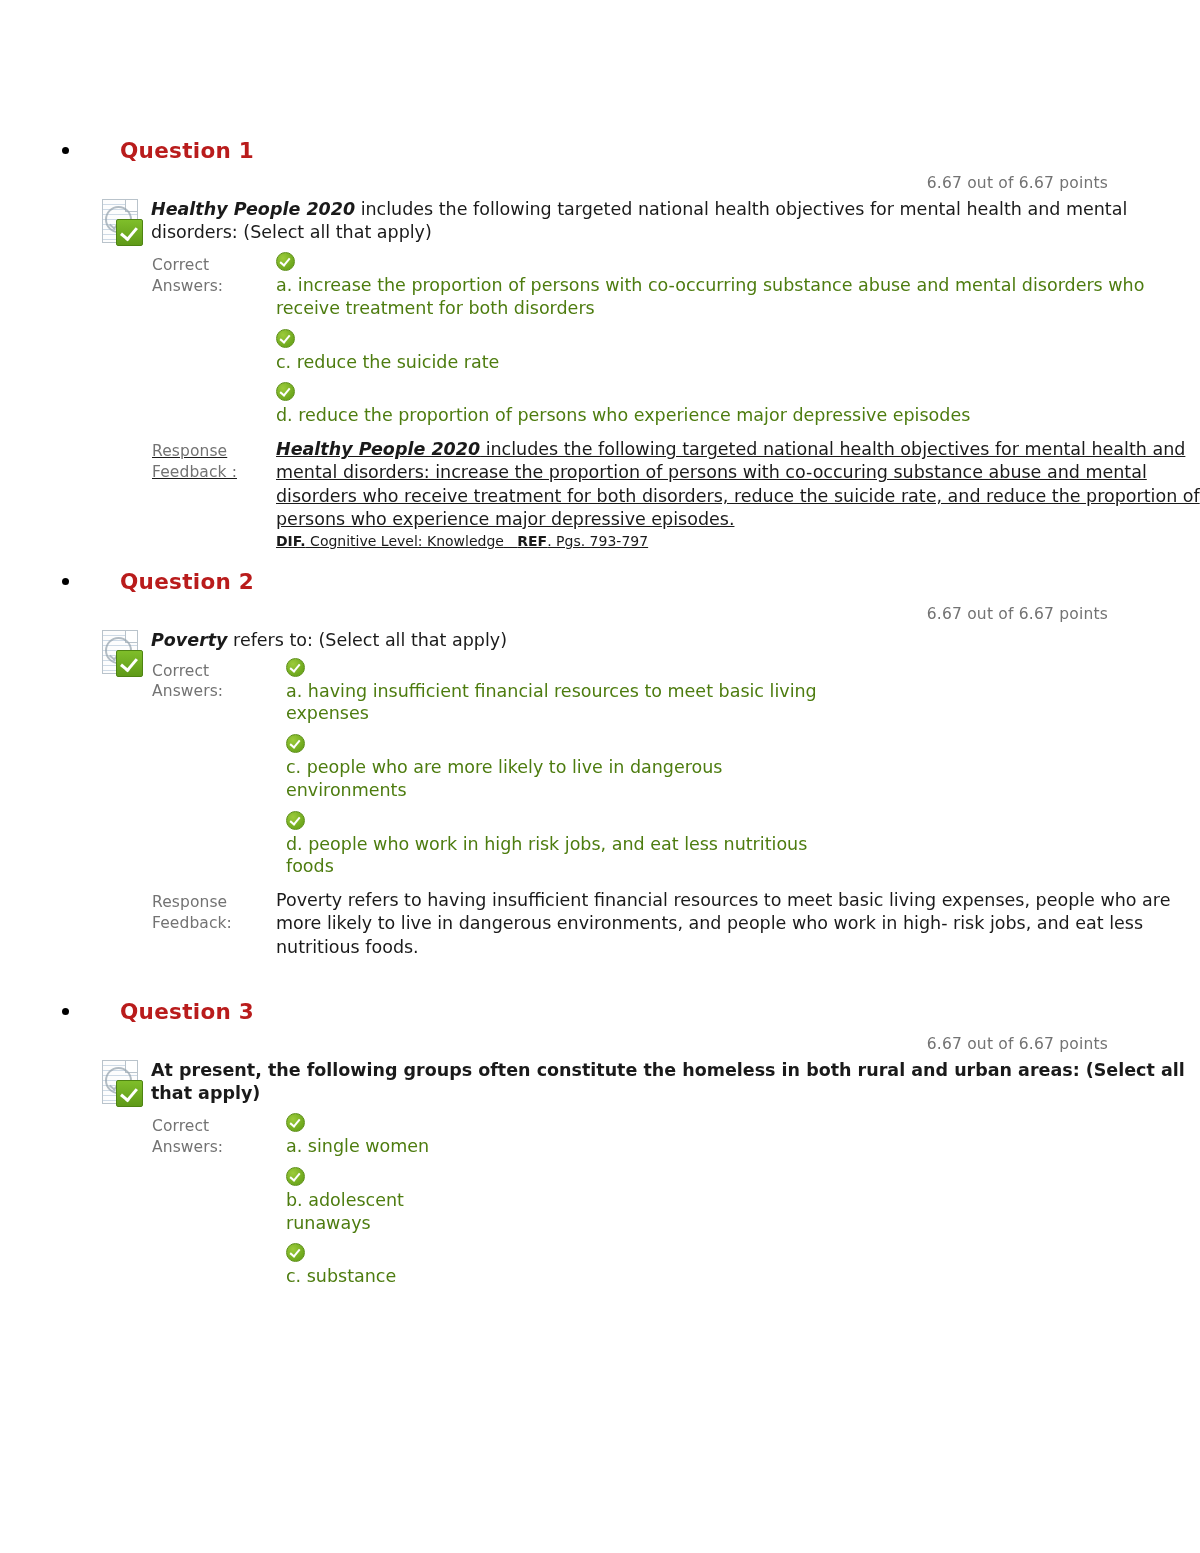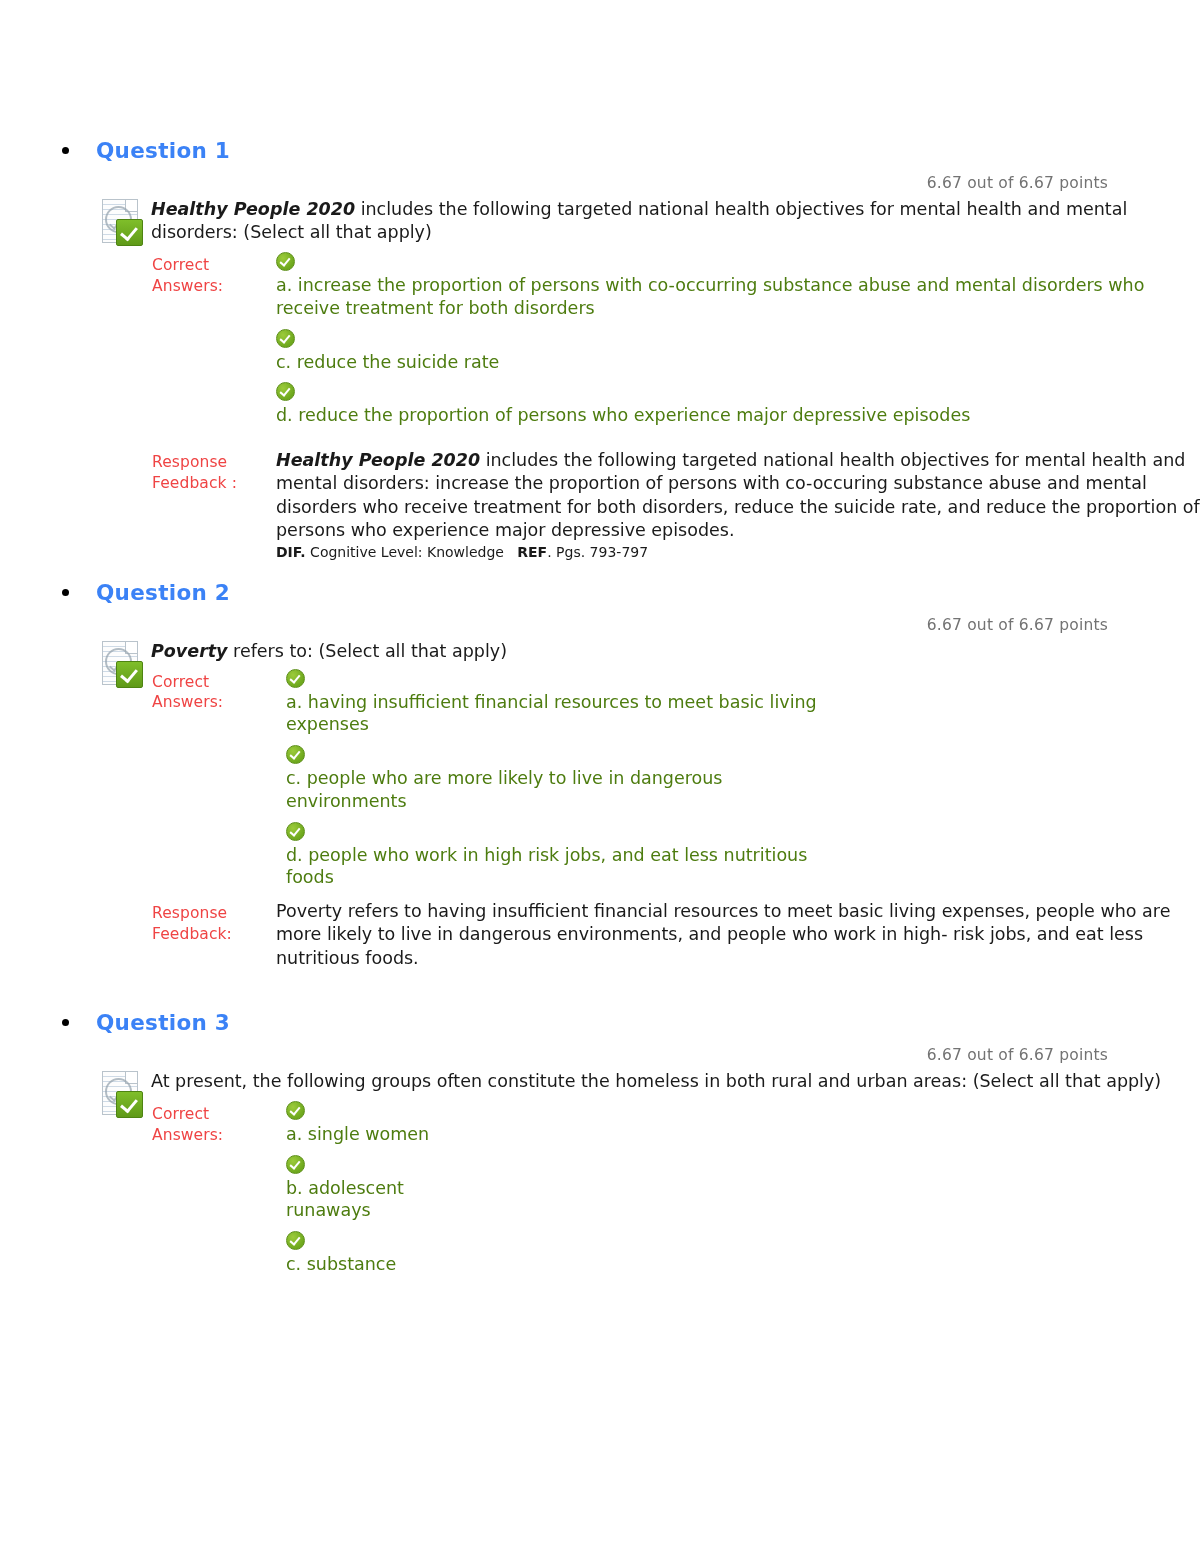--- a/index.html
+++ b/index.html
@@ -13,21 +13,21 @@
 
   
   .question{position:relative;}
   .q-header{position:relative;padding-left:96px;}
   .q-bullet{
     position:absolute;left:62px;top:9px;width:7px;height:7px;
     background:#000;border-radius:50%;
   }
   .q-title{
     font-size:21.5px;font-weight:bold;letter-spacing:.3px;
-    color:#3b82f6;line-height:1.25;
+    color:#b91c1c;line-height:1.25;margin-left:24px;
   }
   .q-points{
     text-align:right;padding-right:92px;
     font-size:15.5px;color:#737373;letter-spacing:.2px;
     margin-top:9px;
   }
 
   
   .q-body{position:relative;padding-left:152px;}
   .doc-icon{
@@ -73,21 +73,21 @@
   .q-prompt{
     font-size:17.5px;line-height:1.32;color:#1a1a1a;
     margin-left:0;padding-top:2px;
   }
   .q-prompt b{font-weight:bold;font-style:italic;}
 
   
   .row{display:flex;align-items:flex-start;margin-top:6px;}
   .row-label{
     width:112px;min-width:112px;
-    font-size:15.5px;line-height:1.34;color:#ef4444;
+    font-size:15.5px;line-height:1.34;color:#737373;
     padding-top:3px;letter-spacing:.1px;
   }
   .row-content{flex:1;padding-left:12px;}
 
   .ans{margin-bottom:2px;}
   .ans-check{
     width:17px;height:17px;border-radius:50%;
     background:radial-gradient(circle at 35% 30%,#9ccb3b,#6ea81d 70%);
     border:1px solid #5d9018;
     position:relative;display:block;margin-bottom:3px;
@@ -144,21 +144,21 @@
             <span class="ans-check"></span>
             <div class="ans-text">c.  reduce the suicide rate</div>
           </div>
           <div class="ans">
             <span class="ans-check"></span>
             <div class="ans-text">d.  reduce the proportion of persons who experience major depressive episodes</div>
           </div>
         </div>
       </div>
 
-      <div class="row" style="margin-top:13px;">
+      <div class="row" style="margin-top:2px;text-decoration:underline;">
         <div class="row-label">Response Feedback :</div>
         <div class="row-content">
           <div class="fb-text">
             <b>Healthy People 2020</b><span> includes the following targeted national health objectives for mental health and mental disorders:  increase the proportion of persons with co-occuring substance abuse and mental disorders who receive treatment for both disorders, reduce the suicide rate, and reduce the proportion of persons who experience major depressive episodes.</span>
           </div>
           <div class="dif">
             <span class="bold">DIF.</span><span> Cognitive Level:  Knowledge</span>&nbsp;&nbsp;&nbsp;<span class="bold">REF</span><span>. Pgs. 793-797</span>
           </div>
         </div>
       </div>
@@ -224,21 +224,21 @@
 
     <div class="q-body" style="margin-top:4px;">
       <div class="doc-icon">
         <span class="sheet">
             <span class="lines"></span>
             <span class="fold"></span>
           </span>
         <span class="wm"></span>
         <span class="badge"></span>
       </div>
-      <div class="q-prompt" style="margin-left:-1px;">
+      <div class="q-prompt" style="margin-left:-1px;font-weight:bold;">
         <b></b><span> At present, the following groups often constitute the homeless in both rural and urban areas: (Select all that apply)</span>
       </div>
 
       <div class="row" style="margin-top:8px;">
         <div class="row-label">Correct Answers:</div>
         <div class="row-content" style="padding-left:22px;">
           <div class="ans">
             <span class="ans-check"></span>
             <div class="ans-text" style="max-width:200px;">a.  single women</div>
           </div>

